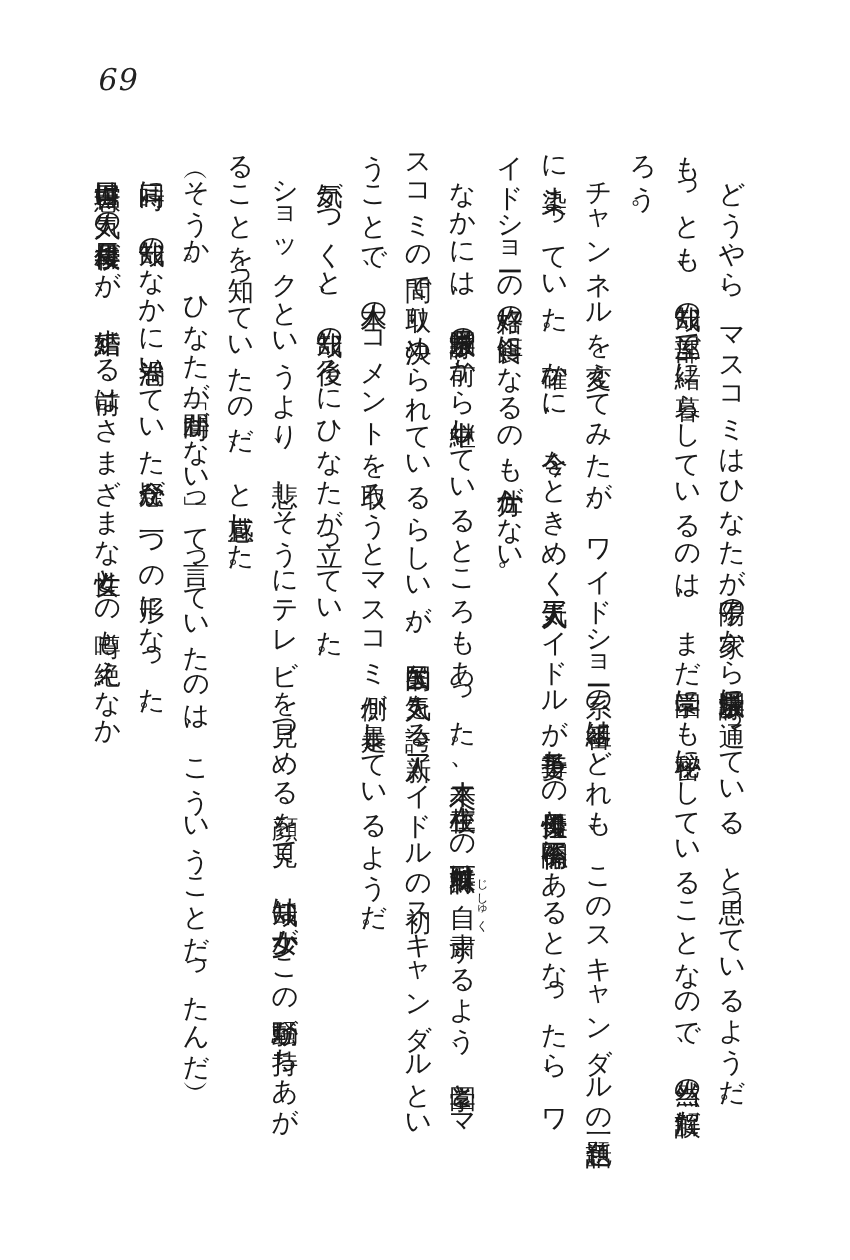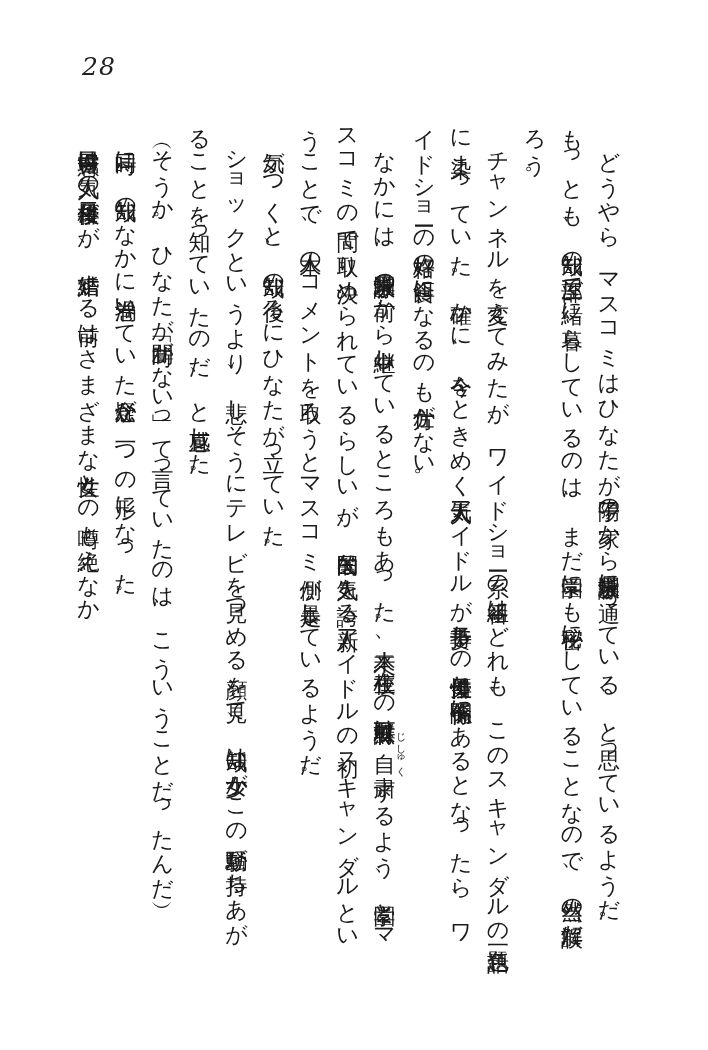--- a/index.html
+++ b/index.html
@@ -52,21 +52,21 @@
     font-size: 10px;
     letter-spacing: 0;
     color: #1a1a1a;
   }
 </style>
 </head>
 <body>
 
 <div class="book-page">
 
-  <div class="page-number">28</div>
+  <div class="page-number">69</div>
 
   <div class="text-block">
 
     <p>どうやら、マスコミはひなたが陽子の家から月詠坂学園に通っている、と思っているようだ。もっとも、知哉の部屋で一緒に暮らしているのは、まだ学園にも秘密にしていることなので、当然の誤解だろう。</p>
 
     <p>チャンネルを変えてみたが、ワイドショー系の番組はどれも、このスキャンダルの話題一色に染まっていた。確かに、今をときめく大人気アイドルが妻子持ちの男性俳優と不倫関係にあるとなったら、ワイドショーの格好の餌食になるのも仕方がない。</p>
 
     <p><span>なかには、月詠坂学園の前から中継しているところもあった。本来、在校生への無許可取材は</span><ruby><span>自粛</span><rt>じしゅく</rt></ruby><span>するよう、学園とマスコミの間で取り決められているらしいが、国民的な人気を誇る新人アイドルの初スキャンダルということで、本人のコメントを取ろうとマスコミ側が暴走しているようだ。</span></p>
 
     <p>気がつくと、知哉の後ろにひなたが立っていた。</p>

